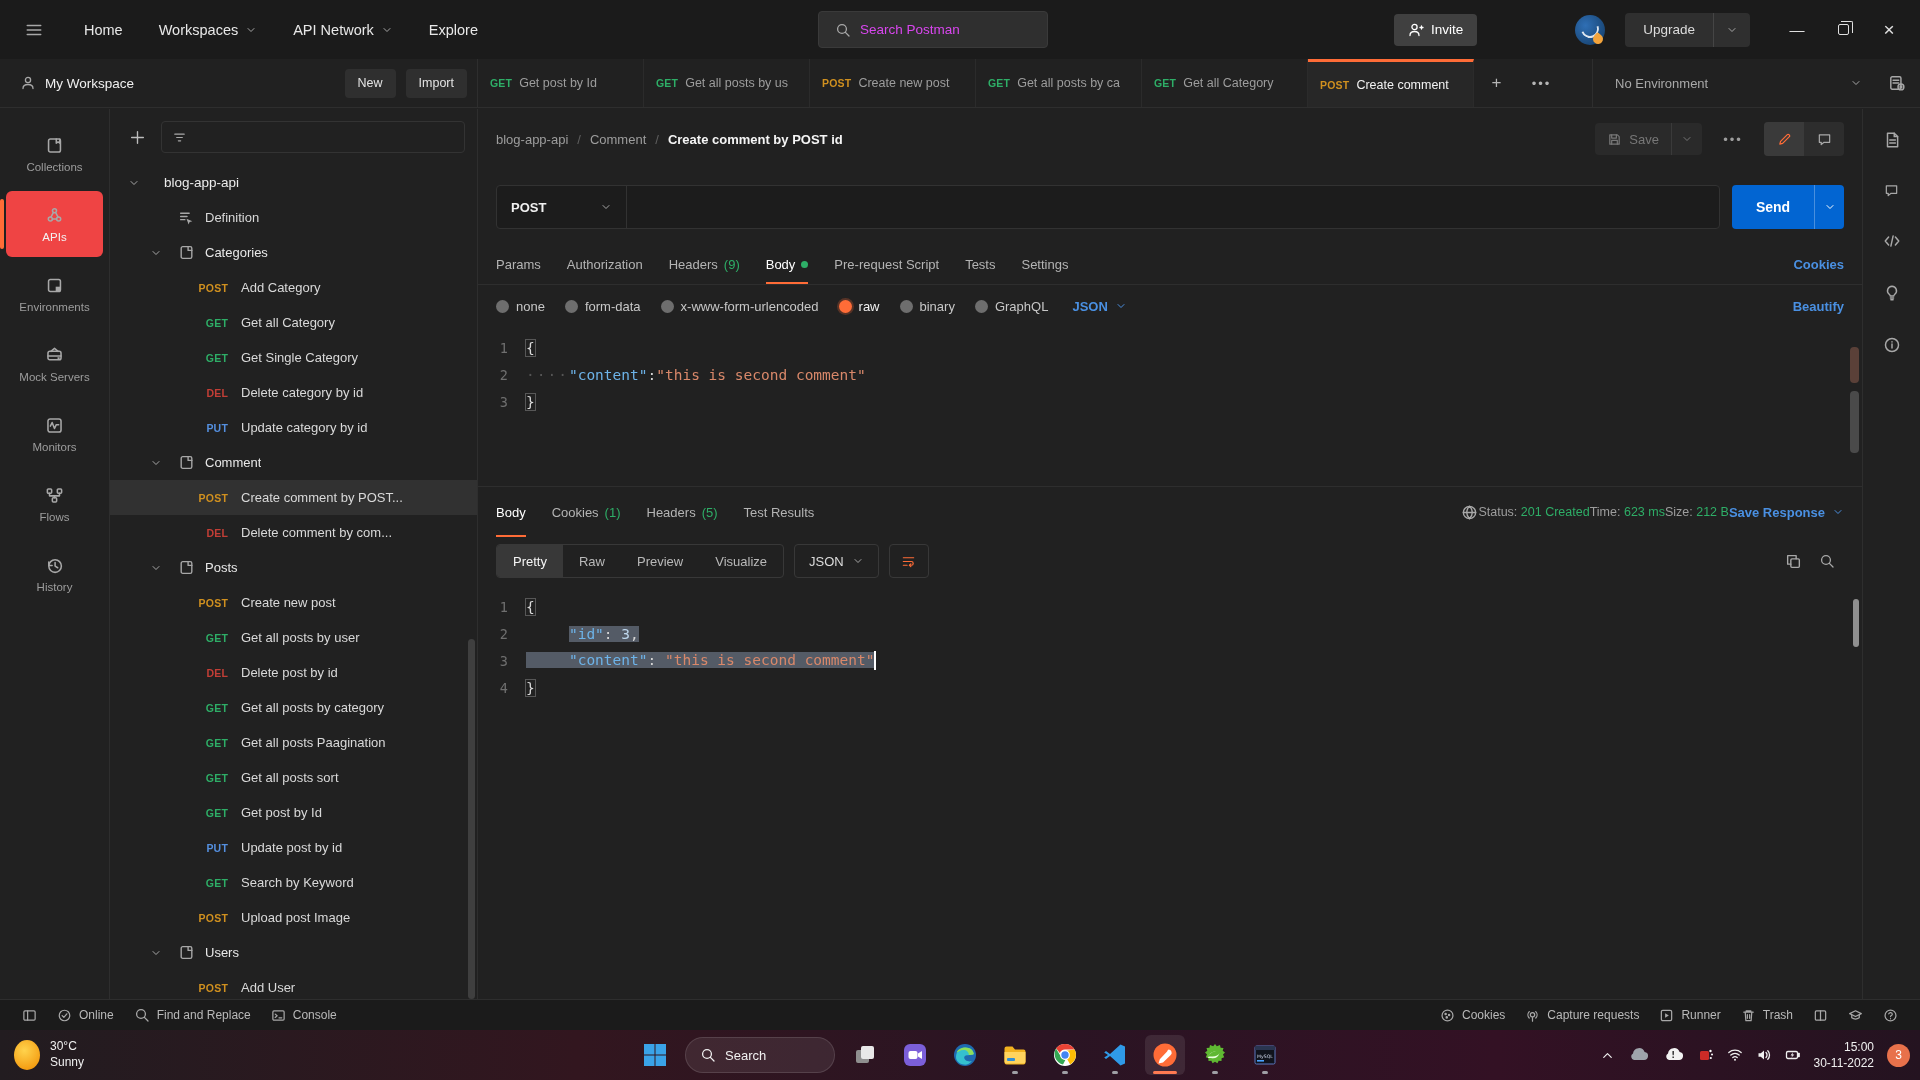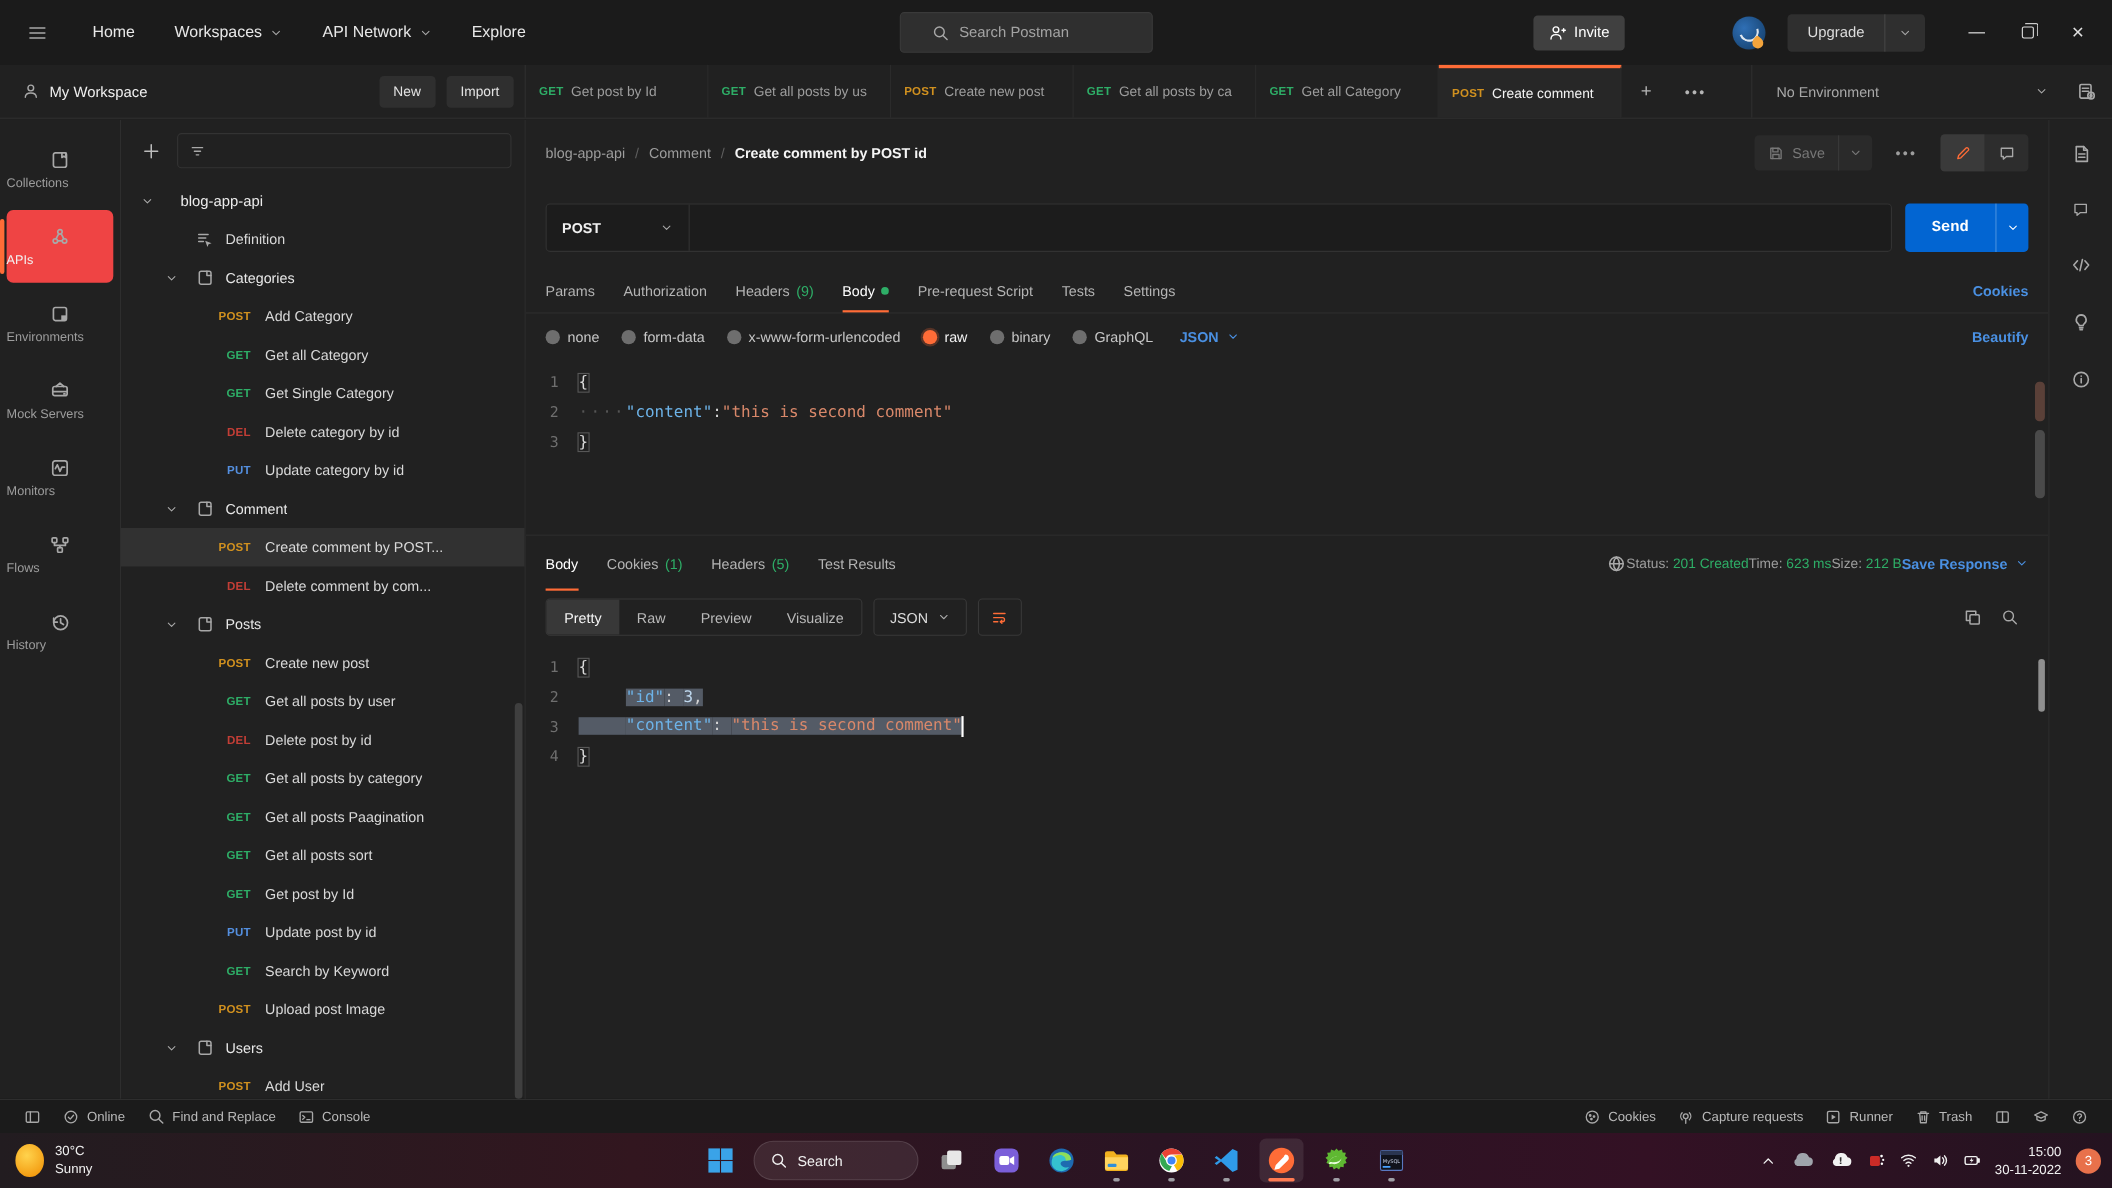--- a/index.html
+++ b/index.html
@@ -6,21 +6,21 @@
   html,body { width:1920px; height:1080px; background:#000; }
   body { font-family:"Liberation Sans", sans-serif; color:#e8e8e8; font-size:13px; -webkit-font-smoothing:antialiased; }
   #app { position:relative; width:1920px; height:1080px; background:#212121; overflow:hidden; }
   .ico { display:inline-flex; align-items:center; justify-content:center; color:#a8a8a8; }
   .ico svg { display:block; }
   
   .titlebar { height:59px; background:#1b1b1b; display:flex; align-items:center; padding:0 0 0 16px; }
   .hamburger { width:36px; display:flex; justify-content:center; cursor:pointer; }
   .nav { display:flex; align-items:center; gap:8px; margin-left:18px; }
   .nav-item { display:flex; align-items:center; gap:7px; padding:8px 14px; border-radius:4px; color:#e8e8e8; font-size:14.5px; cursor:pointer; }
-  .tsearch { position:absolute; left:818px; top:11px; width:230px; height:37px; background:#2f2f2f; border:1px solid #3a3a3a; border-radius:4px; display:flex; align-items:center; gap:9px; padding:0 28px; color:#a3a3a3; font-size:13.5px; }
+  .tsearch { position:absolute; left:818px; top:11px; width:230px; height:37px; background:#2f2f2f; border:1px solid #3a3a3a; border-radius:4px; display:flex; align-items:center; gap:9px; padding:0 16px; color:#d946ef; font-size:13.5px; }
   .title-right { position:absolute; right:0; top:0; height:59px; display:flex; align-items:center; gap:10px; padding-right:8px; }
   .invite-btn { background:#404040; color:#fff; border-radius:4px; height:32px; display:flex; align-items:center; gap:7px; padding:0 14px; font-size:13.5px; cursor:pointer; }
   .icon-btn { width:34px; height:34px; display:flex; align-items:center; justify-content:center; border-radius:4px; cursor:pointer; color:#c9c9c9; }
   .avatar { width:30px; height:30px; border-radius:50%; background:radial-gradient(circle at 35% 35%, #2f6fb5, #123a63); position:relative; cursor:pointer; }
   .avatar::after { content:""; position:absolute; right:2px; bottom:1px; width:10px; height:10px; background:#f3a43c; border-radius:2px 60% 60% 60%; transform:rotate(40deg); }
   .avatar::before { content:""; position:absolute; left:6px; top:5px; width:14px; height:14px; border-radius:50%; border:2px solid rgba(255,255,255,.85); border-left-color:transparent; border-top-color:transparent; transform:rotate(25deg); }
   .upgrade-btn { background:#2f2f2f; height:34px; border-radius:4px; display:flex; align-items:center; color:#dcdcdc; font-size:13.5px; cursor:pointer; margin-left:10px;}
   .upgrade-btn .seg1 { padding:0 18px; }
   .upgrade-btn .seg2 { padding:0 12px; border-left:1px solid #454545; height:100%; display:flex; align-items:center; }
   .winctl { display:flex; margin-left:14px; }
@@ -35,21 +35,21 @@
   .tabstrip { display:flex; width:1114px; }
   .tab { width:166px; display:flex; align-items:center; gap:7px; padding:0 12px; border-right:1px solid #2b2b2b; font-size:12.5px; color:#9d9d9d; overflow:hidden; white-space:nowrap; cursor:pointer; position:relative; }
   .tab .m { font-size:10.5px; font-weight:bold; letter-spacing:.2px; }
   .tab.active { background:#272727; color:#f2f2f2; border-top:3px solid #ff6c37; }
   .tab-plus, .tab-more { width:45px; display:flex; align-items:center; justify-content:center; color:#b5b5b5; cursor:pointer; font-size:17px; }
   .envsel { flex:1; border-left:1px solid #2e2e2e; display:flex; align-items:center; padding:0 14px 0 22px; gap:10px; }
   .env-label { flex:1; color:#a9a9a9; font-size:13px; cursor:pointer; }
   
   .bodywrap { position:absolute; top:109px; bottom:81px; left:0; right:0; display:flex; }
   .rail { width:110px; background:#212121; border-right:1px solid #2e2e2e; padding-top:12px; display:flex; flex-direction:column; align-items:stretch; gap:4px; }
-  .rail-item { height:66px; margin:0 6px; border-radius:6px; display:flex; flex-direction:column; justify-content:center; gap:6px; color:#9d9d9d; font-size:11.5px; cursor:pointer; position:relative; }
+  .rail-item { height:66px; margin:0 6px; border-radius:6px; display:flex; flex-direction:column; align-items:center; justify-content:center; gap:6px; color:#9d9d9d; font-size:11.5px; cursor:pointer; position:relative; }
   .rail-item.active { background:#ef4444; color:#f2f2f2; }
   .rail-item.active::before { content:""; position:absolute; left:-6px; top:8px; bottom:8px; width:4px; background:#ff6c37; border-radius:2px; }
   .sidebar { width:368px; background:#212121; border-right:1px solid #2e2e2e; position:relative; overflow:hidden; }
   .side-controls { height:56px; display:flex; align-items:center; gap:9px; padding:0 12px; }
   .side-add { width:30px; height:30px; display:flex; align-items:center; justify-content:center; color:#bcbcbc; cursor:pointer; }
   .side-search { flex:1; height:32px; border:1px solid #333; border-radius:4px; display:flex; align-items:center; padding:0 10px; color:#9a9a9a; cursor:text; }
   .tree { position:absolute; top:56px; left:0; right:0; }
   .trow { height:35px; display:flex; align-items:center; font-size:13px; color:#d9d9d9; cursor:pointer; white-space:nowrap; overflow:hidden; }
   .trow.selected { background:#313131; }
   .trow .chev { width:16px; display:flex; justify-content:center; color:#a9a9a9; }
@@ -74,21 +74,21 @@
   .save-btn .s1 { display:flex; align-items:center; gap:7px; padding:0 12px; font-size:13px; }
   .save-btn .s2 { border-left:1px solid #3a3a3a; height:100%; display:flex; align-items:center; padding:0 9px; }
   .pc-group { display:flex; background:#2d2d2d; border-radius:4px; overflow:hidden; height:34px; }
   .pc-seg { width:40px; display:flex; align-items:center; justify-content:center; cursor:pointer; color:#b9b9b9; }
   .pc-seg.active { background:#3a3a3a; color:#ff6c37; }
   .url-row { height:76px; display:flex; align-items:center; padding:0 18px; gap:12px; }
   .url-box { flex:1; height:44px; background:#1c1c1c; border:1px solid #323232; border-radius:4px; display:flex; align-items:center; }
   .method-sel { width:130px; height:100%; display:flex; align-items:center; justify-content:space-between; padding:0 14px; border-right:1px solid #323232; cursor:pointer; }
   .method-sel .mv { font-weight:bold; font-size:13px; color:#f0f0f0; }
   .url-input { flex:1; padding:0 16px; font-size:13.5px; color:#e6e6e6; cursor:text; }
-  .send-btn { width:112px; height:44px; background:#0265d2; border-radius:4px; display:flex; color:#fff; cursor:pointer;font-family:Liberation Mono, monospace; }
+  .send-btn { width:112px; height:44px; background:#0265d2; border-radius:4px; display:flex; color:#fff; cursor:pointer; }
   .send-btn .s1 { flex:1; display:flex; align-items:center; justify-content:center; font-size:14px; font-weight:bold; }
   .send-btn .s2 { width:30px; display:flex; align-items:center; justify-content:center; border-left:1px solid rgba(255,255,255,.28); }
   .reqtabs { height:40px; display:flex; align-items:center; padding:0 18px; border-bottom:1px solid #2e2e2e; gap:26px; }
   .rtab { color:#b4b4b4; font-size:13px; cursor:pointer; position:relative; height:100%; display:flex; align-items:center; gap:6px; }
   .rtab .cnt { color:#2eae67; }
   .rtab.active { color:#fff; }
   .rtab.active::after { content:""; position:absolute; left:0; right:0; bottom:0; height:2px; background:#ff6c37; }
   .rtab .dot { width:7px; height:7px; border-radius:50%; background:#2eae67; }
   .spacer { flex:1; }
   .blue-link { color:#4a90e2; font-weight:bold; font-size:13px; cursor:pointer; }

